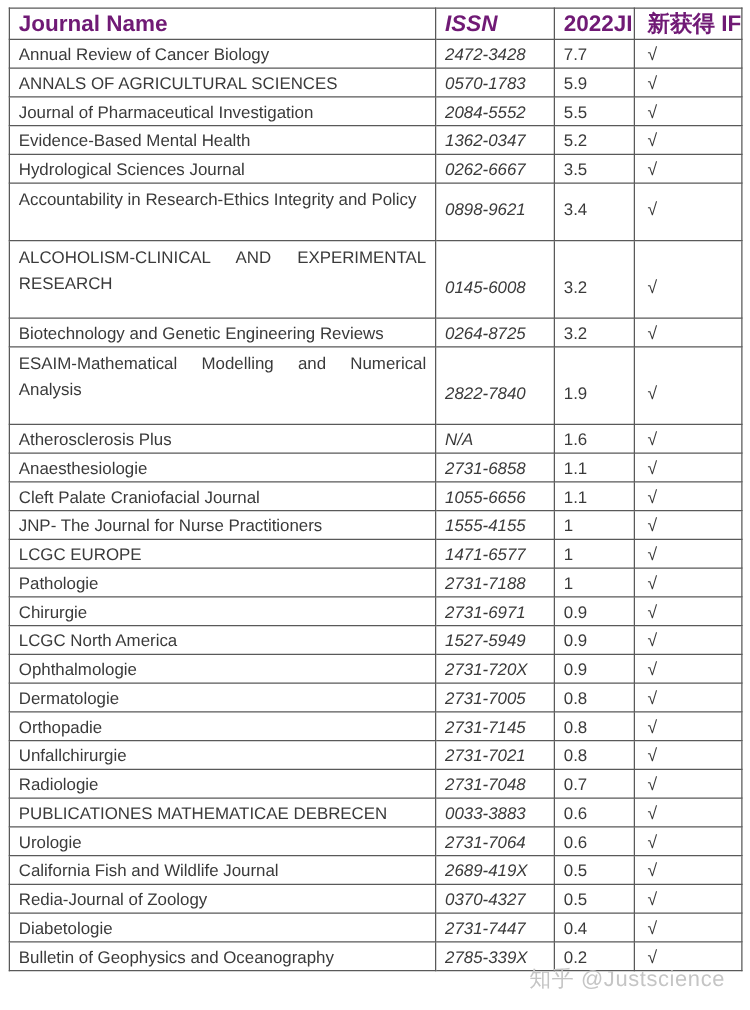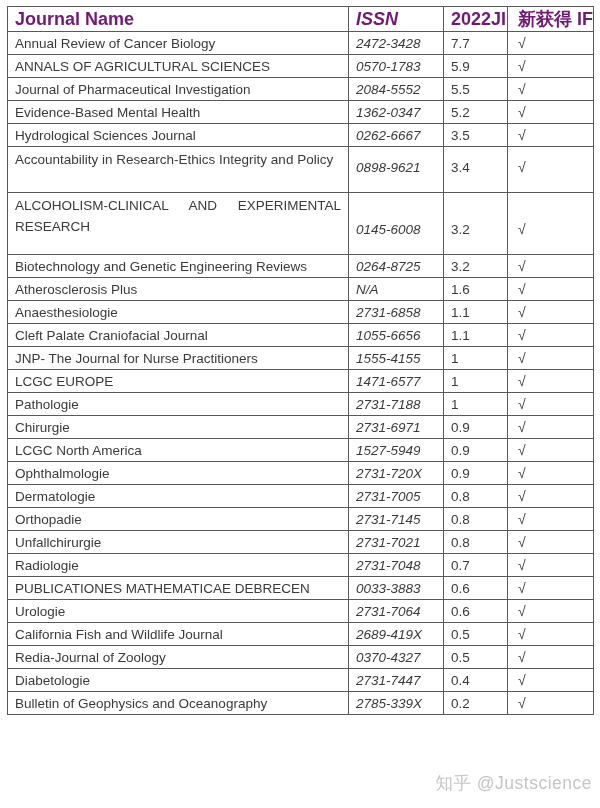--- a/index.html
+++ b/index.html
@@ -43,21 +43,21 @@
     white-space: normal;
     text-align: justify;
     vertical-align: top;
     padding-top: 2px;
     line-height: 21px;
   }
   td.col-newif, th.col-newif { padding-left: 10px; }
   .check { font-size: 14px; }
   .watermark {
     position: absolute;
-    right: 8px; top: 771px;
+    right: 20px; top: 771px;
     font-size: 17.5px;
     color: #c5c5c5;
     letter-spacing: 0.5px;
     z-index: 5;
     pointer-events: none;
     white-space: nowrap;
   }
 </style>
 </head>
 <body>
@@ -113,20 +113,26 @@
         <td class="col-issn">0145-6008</td>
         <td class="col-jif">3.2</td>
         <td class="col-newif check">√</td>
       </tr>
       <tr>
         <td class="col-name">Biotechnology and Genetic Engineering Reviews</td>
         <td class="col-issn">0264-8725</td>
         <td class="col-jif">3.2</td>
         <td class="col-newif check">√</td>
       </tr>
+      <tr class="tall">
+        <td class="col-name">ESAIM-Mathematical Modelling and Numerical Analysis</td>
+        <td class="col-issn">2822-7840</td>
+        <td class="col-jif">1.9</td>
+        <td class="col-newif check">√</td>
+      </tr>
       <tr>
         <td class="col-name">Atherosclerosis Plus</td>
         <td class="col-issn">N/A</td>
         <td class="col-jif">1.6</td>
         <td class="col-newif check">√</td>
       </tr>
       <tr>
         <td class="col-name">Anaesthesiologie</td>
         <td class="col-issn">2731-6858</td>
         <td class="col-jif">1.1</td>

